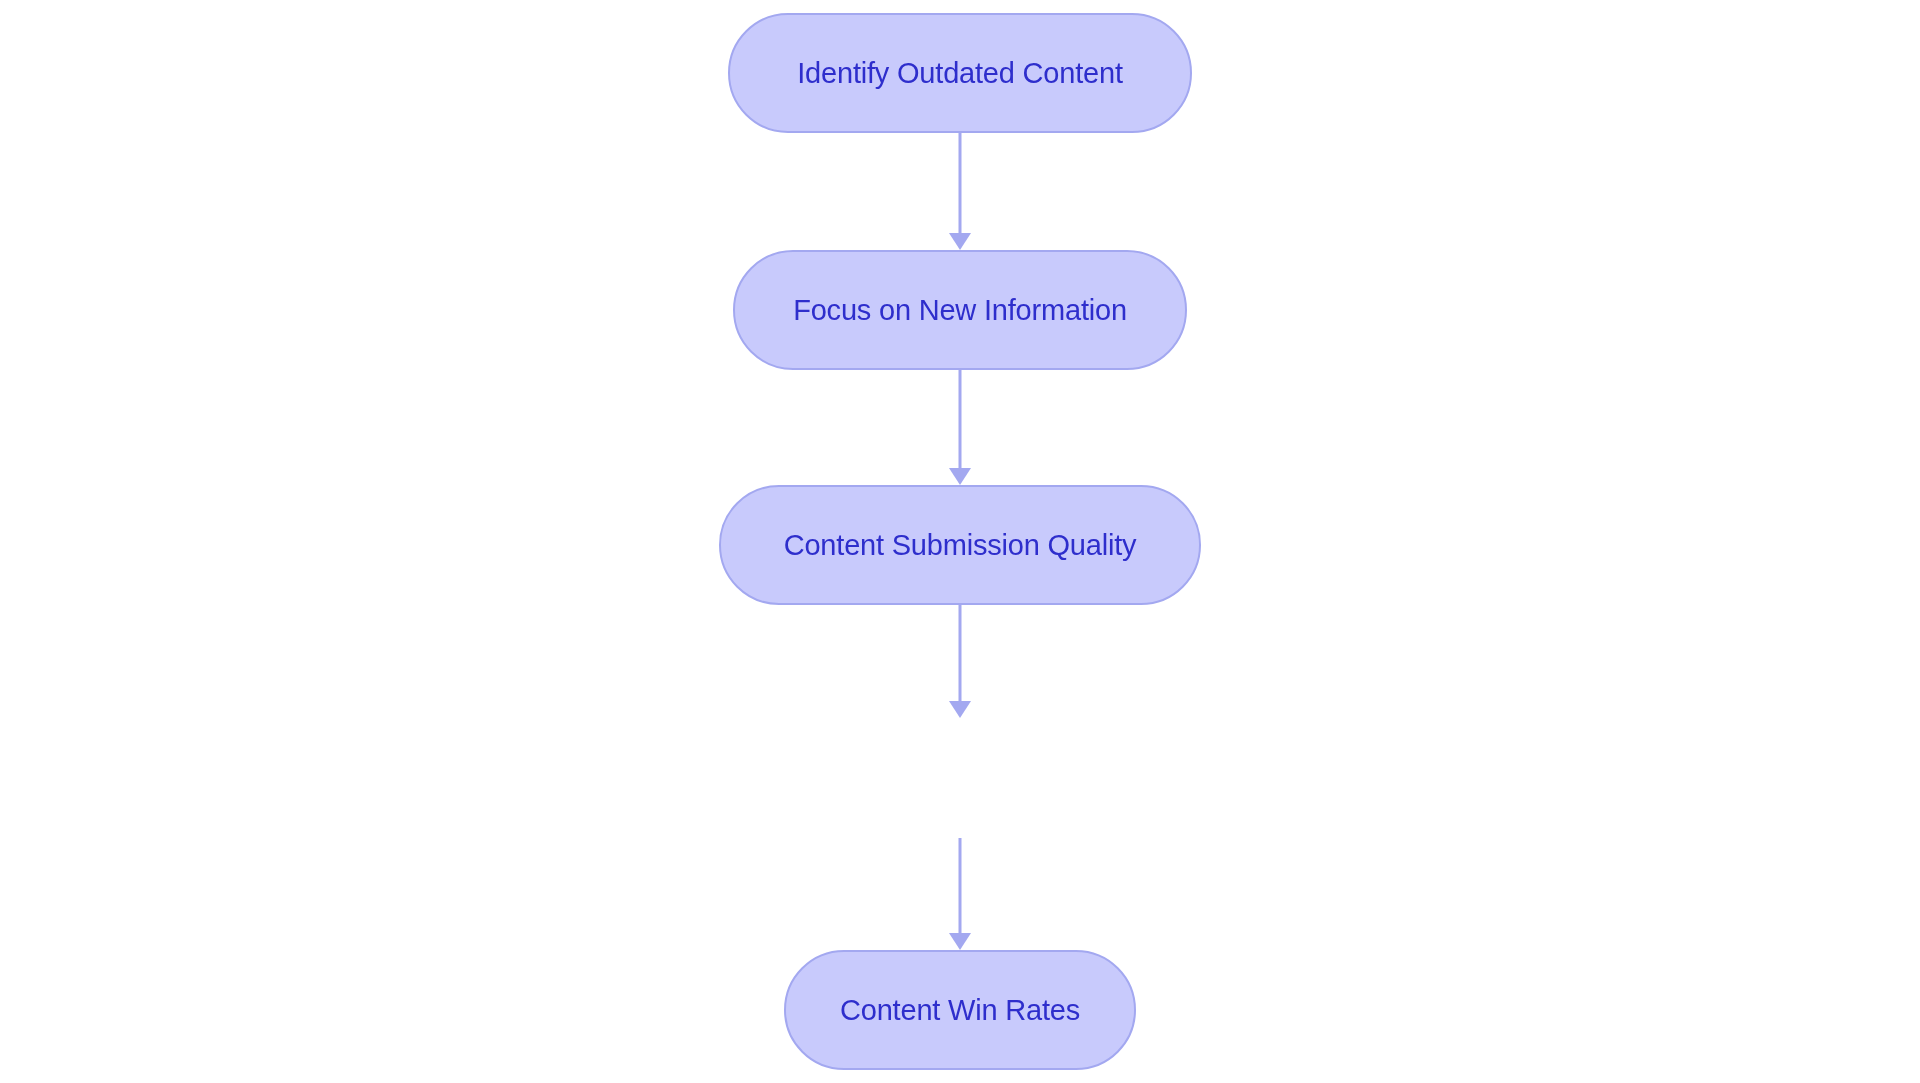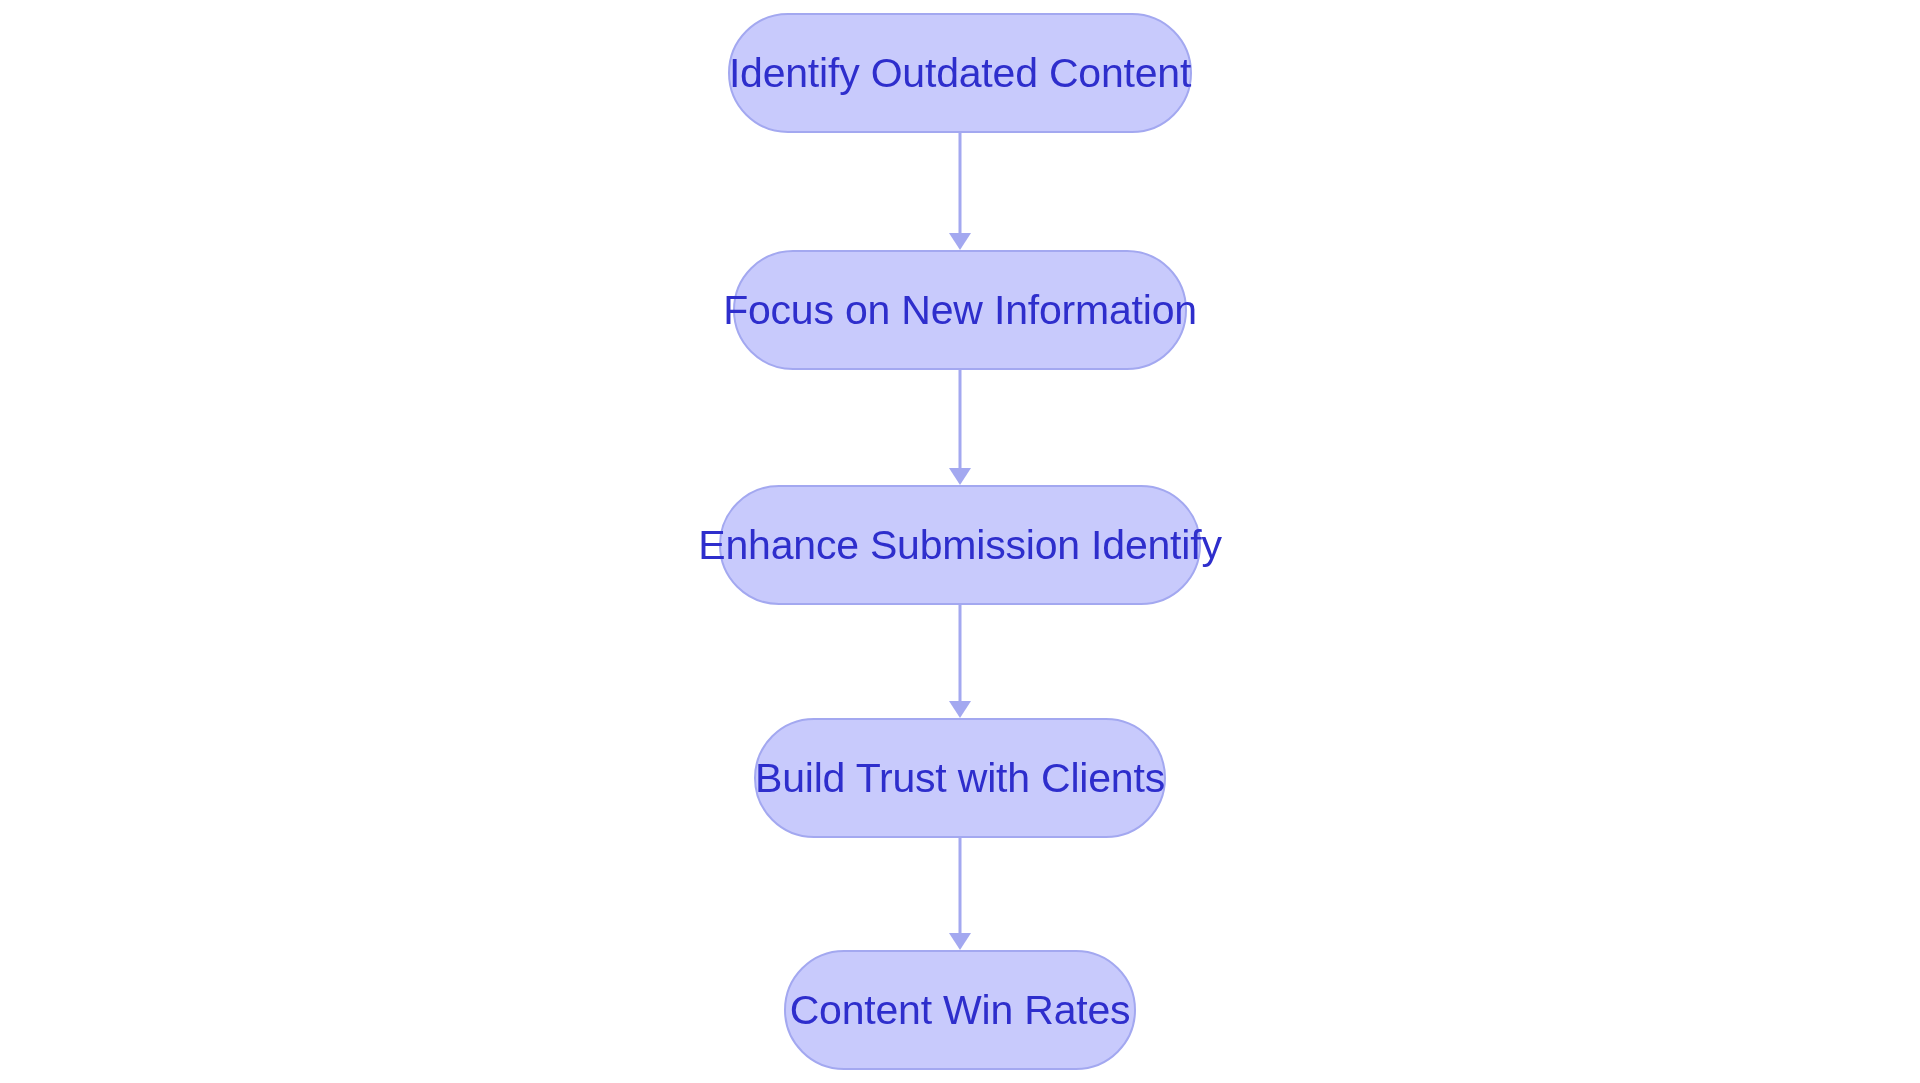--- a/index.html
+++ b/index.html
@@ -28,21 +28,21 @@
     background: #c8cafc;
     border: 2px solid #a3a8f0;
     border-radius: 999px;
     left: 50%;
     transform: translateX(-50%);
   }
 
   .node-label {
     color: #2e2ecc;
     font-family: "Liberation Sans", sans-serif;
-    font-size: 41px;
+    font-size: 29px;
     font-weight: 400;
     letter-spacing: -0.2px;
     white-space: nowrap;
     line-height: 1;
   }
 
   .connector {
     position: absolute;
     left: 50%;
     transform: translateX(-50%);
@@ -105,31 +105,28 @@
   <div class="node" id="node-1">
     <span class="node-label">Focus on New Information</span>
   </div>
 
   <div class="connector" id="connector-1">
     <div class="connector-line"></div>
     <div class="connector-arrowhead"></div>
   </div>
 
   <div class="node" id="node-2">
-    <span class="node-label">Enhance Submission Identify</span>
+    <span class="node-label">Content Submission Quality</span>
   </div>
 
   <div class="connector" id="connector-2">
     <div class="connector-line"></div>
     <div class="connector-arrowhead"></div>
   </div>
 
-  <div class="node" id="node-3">
-    <span class="node-label">Build Trust with Clients</span>
-  </div>
 
   <div class="connector" id="connector-3">
     <div class="connector-line"></div>
     <div class="connector-arrowhead"></div>
   </div>
 
   <div class="node" id="node-4">
     <span class="node-label">Content Win Rates</span>
   </div>
 

